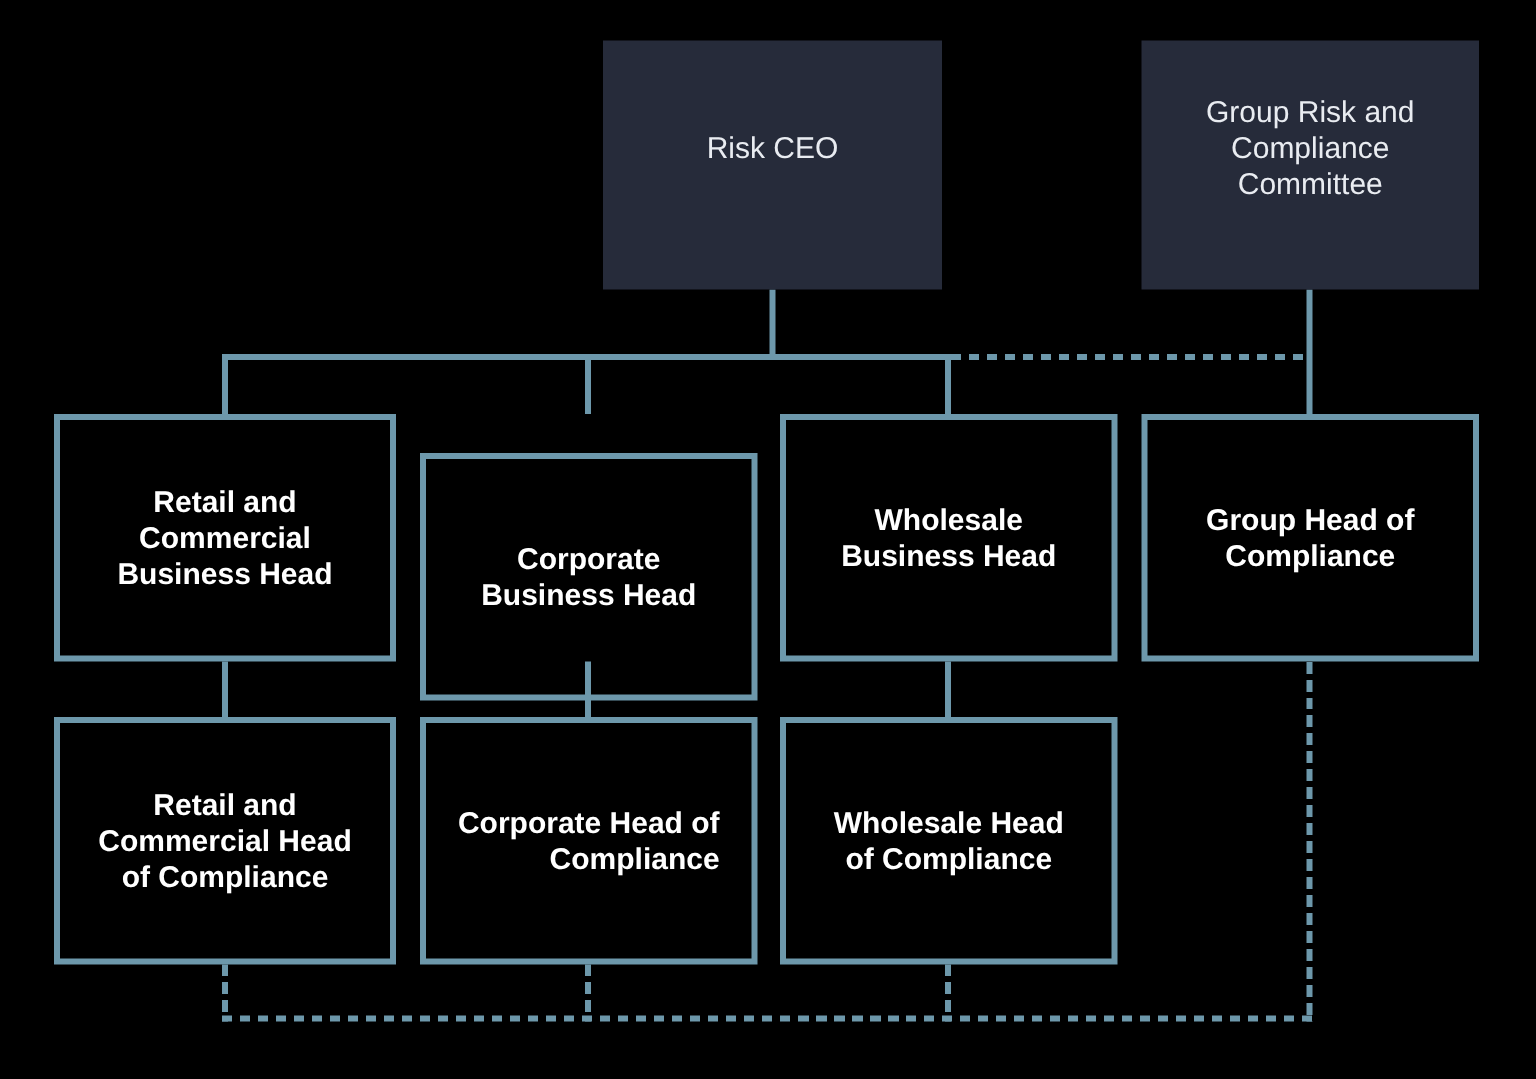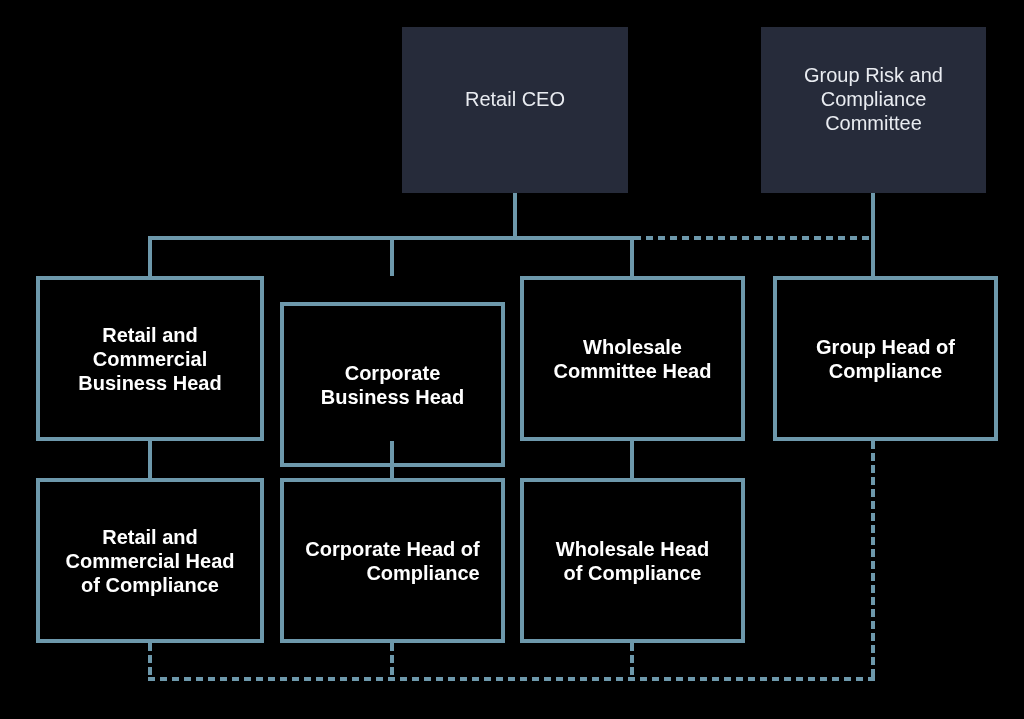--- a/index.html
+++ b/index.html
@@ -72,42 +72,42 @@
   <div class="line" style="left:390px;top:441px;width:4px;height:37px;"></div>
   <div class="line" style="left:630px;top:441px;width:4px;height:37px;"></div>
 
   <div class="vdash" style="left:148px;top:643px;height:38px;"></div>
   <div class="vdash" style="left:390px;top:643px;height:38px;"></div>
   <div class="vdash" style="left:630px;top:643px;height:38px;"></div>
   <div class="vdash" style="left:871px;top:441px;height:240px;"></div>
   <div class="hdash" style="left:148px;top:677px;width:727px;"></div>
 
   <div class="node node--filled" style="left:402px;top:27px;width:226px;height:166px;">
-    <span>Retail CEO</span>
+    <span>Risk CEO</span>
   </div>
   <div class="node node--filled" style="left:761px;top:27px;width:225px;height:166px;">
     <span>Group Risk and
 Compliance
 Committee</span>
   </div>
 
   <div class="node node--outline" style="left:36px;top:276px;width:228px;height:165px;">
     <span>Retail and
 Commercial
 Business Head</span>
   </div>
   <div class="node node--outline" style="left:280px;top:276px;width:225px;height:165px;margin-top:26px;">
     <span>Corporate
 Business Head</span>
   </div>
   <div class="node node--outline" style="left:520px;top:276px;width:225px;height:165px;">
     <span>Wholesale
-Committee Head</span>
+Business Head</span>
   </div>
-  <div class="node node--outline" style="left:761px;top:276px;width:225px;height:165px;margin-left:12px;">
+  <div class="node node--outline" style="left:761px;top:276px;width:225px;height:165px;">
     <span>Group Head of
 Compliance</span>
   </div>
 
   <div class="node node--outline" style="left:36px;top:478px;width:228px;height:165px;">
     <span>Retail and
 Commercial Head
 of Compliance</span>
   </div>
   <div class="node node--outline" style="left:280px;top:478px;width:225px;height:165px;text-align:right;">

